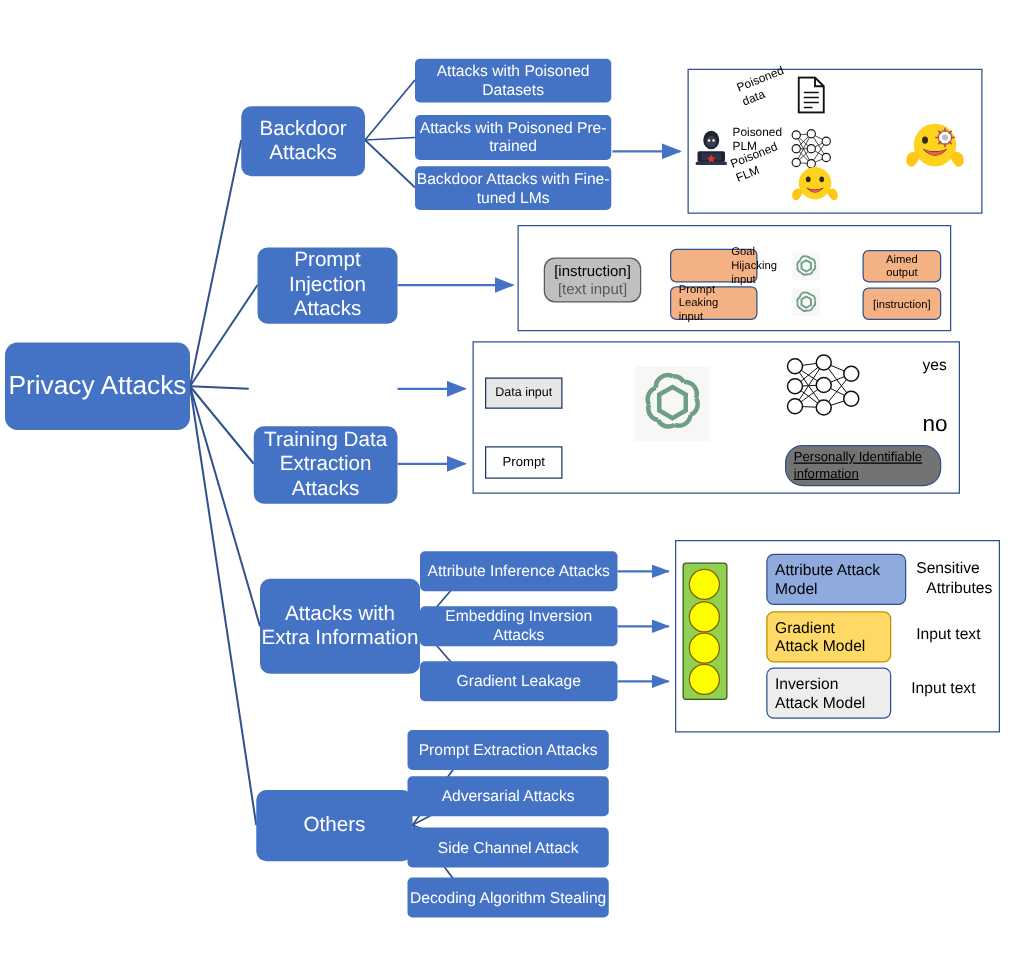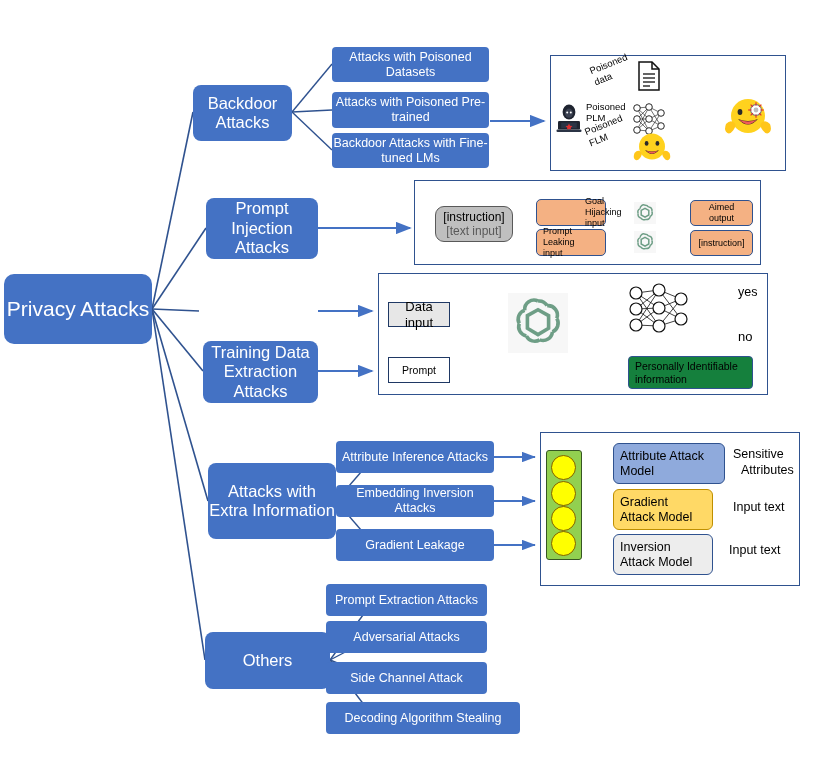--- a/index.html
+++ b/index.html
@@ -19,26 +19,26 @@
 
   .panel{position:absolute;box-sizing:border-box;border:1.6px solid #2F528F;background:#ffffff;}
 
   .pbox{position:absolute;box-sizing:border-box;display:flex;flex-direction:column;
         justify-content:center;padding:3px 6px;line-height:1.2;}
   .orange{background:#F4B183;border:1.3px solid #2F528F;border-radius:5px;color:#000;font-size:9px;}
   .grey{background:#BFBFBF;border:1.5px solid #595959;border-radius:9px;color:#000;
         font-size:12px;align-items:center;text-align:center;}
   .whitebox{background:#ffffff;border:1.6px solid #1F3864;color:#000;font-size:10.5px;
             align-items:center;text-align:center;}
-  .greybox{background:#E7E7E7;border:1.6px solid #1F3864;color:#000;font-size:13px;
+  .greybox{background:#E7E7E7;border:1.6px solid #1F3864;color:#000;font-size:10px;
            align-items:center;justify-content:center;text-align:center;}
   .bluebox{background:#8FAADC;border:1.4px solid #2F528F;border-radius:6px;color:#000;font-size:12.5px;}
   .yellowbox{background:#FFD966;border:1.4px solid #BF8F00;border-radius:6px;color:#000;font-size:12.5px;}
   .lightbox{background:#EDEDED;border:1.4px solid #2F528F;border-radius:6px;color:#000;font-size:12.5px;}
-  .orangebig{background:#15803d;border:1.4px solid #2F528F;border-radius:4px;color:#000;font-size:10.5px;}
+  .orangebig{background:#737373;border:1.4px solid #2F528F;border-radius:14px;color:#000;font-size:10.5px;text-decoration:underline;}
 
   .plabel{position:absolute;color:#000;font-size:10.5px;line-height:1.2;}
   .rlabel{position:absolute;color:#000;font-size:12.5px;line-height:1.25;}
   .slant{position:absolute;color:#000;font-size:9.5px;line-height:1.25;
          transform:rotate(-22deg);transform-origin:left top;}
 
   .imgbox{position:absolute;}
   .lightplate{background:#F7F7F7;}
   .tlight{position:absolute;background:#92D050;border:1.6px solid #375623;border-radius:3px;}
   .bulb{position:absolute;background:#FFFF00;border:1.4px solid #806000;border-radius:50%;}
@@ -197,21 +197,21 @@
 
   <div class="node leaf" style="left:326px;top:584px;width:161px;height:32px;">
     <span>Prompt Extraction Attacks</span>
   </div>
   <div class="node leaf" style="left:326px;top:621px;width:161px;height:32px;">
     <span>Adversarial Attacks</span>
   </div>
   <div class="node leaf" style="left:326px;top:662px;width:161px;height:32px;">
     <span>Side Channel Attack</span>
   </div>
-  <div class="node leaf" style="left:326px;top:702px;width:194px;height:32px;">
+  <div class="node leaf" style="left:326px;top:702px;width:161px;height:32px;">
     <span>Decoding Algorithm Stealing</span>
   </div>
 
   <div class="panel" style="left:550px;top:55px;width:236px;height:116px;">
   </div>
 
   <div class="imgbox" style="left:556px;top:103px;width:26px;height:30px;">
     <svg viewBox="0 0 26 30" width="26" height="30">
       <ellipse cx="13" cy="9" rx="6.4" ry="7.4" fill="#1F2430"></ellipse>
       <ellipse cx="13" cy="10.2" rx="4" ry="4.6" fill="#3A4050"></ellipse>
@@ -385,21 +385,21 @@
           <circle cx="35" cy="45" r="6"></circle>
         <circle cx="57" cy="18" r="6"></circle>
           <circle cx="57" cy="38" r="6"></circle>
       </g>
     </svg>
   </div>
 
   <div class="plabel" style="left:738px;top:285px;font-size:12.5px;">
     <span>yes</span>
   </div>
-  <div class="plabel" style="left:738px;top:329px;font-size:13px;">
+  <div class="plabel" style="left:738px;top:329px;font-size:18px;">
     <span>no</span>
   </div>
 
   <div class="pbox orangebig" style="left:628px;top:356px;width:125px;height:33px;">
     <div>Personally Identifiable</div>
     <div>information</div>
   </div>
 
   <div class="panel" style="left:540px;top:432px;width:260px;height:154px;"></div>
 

